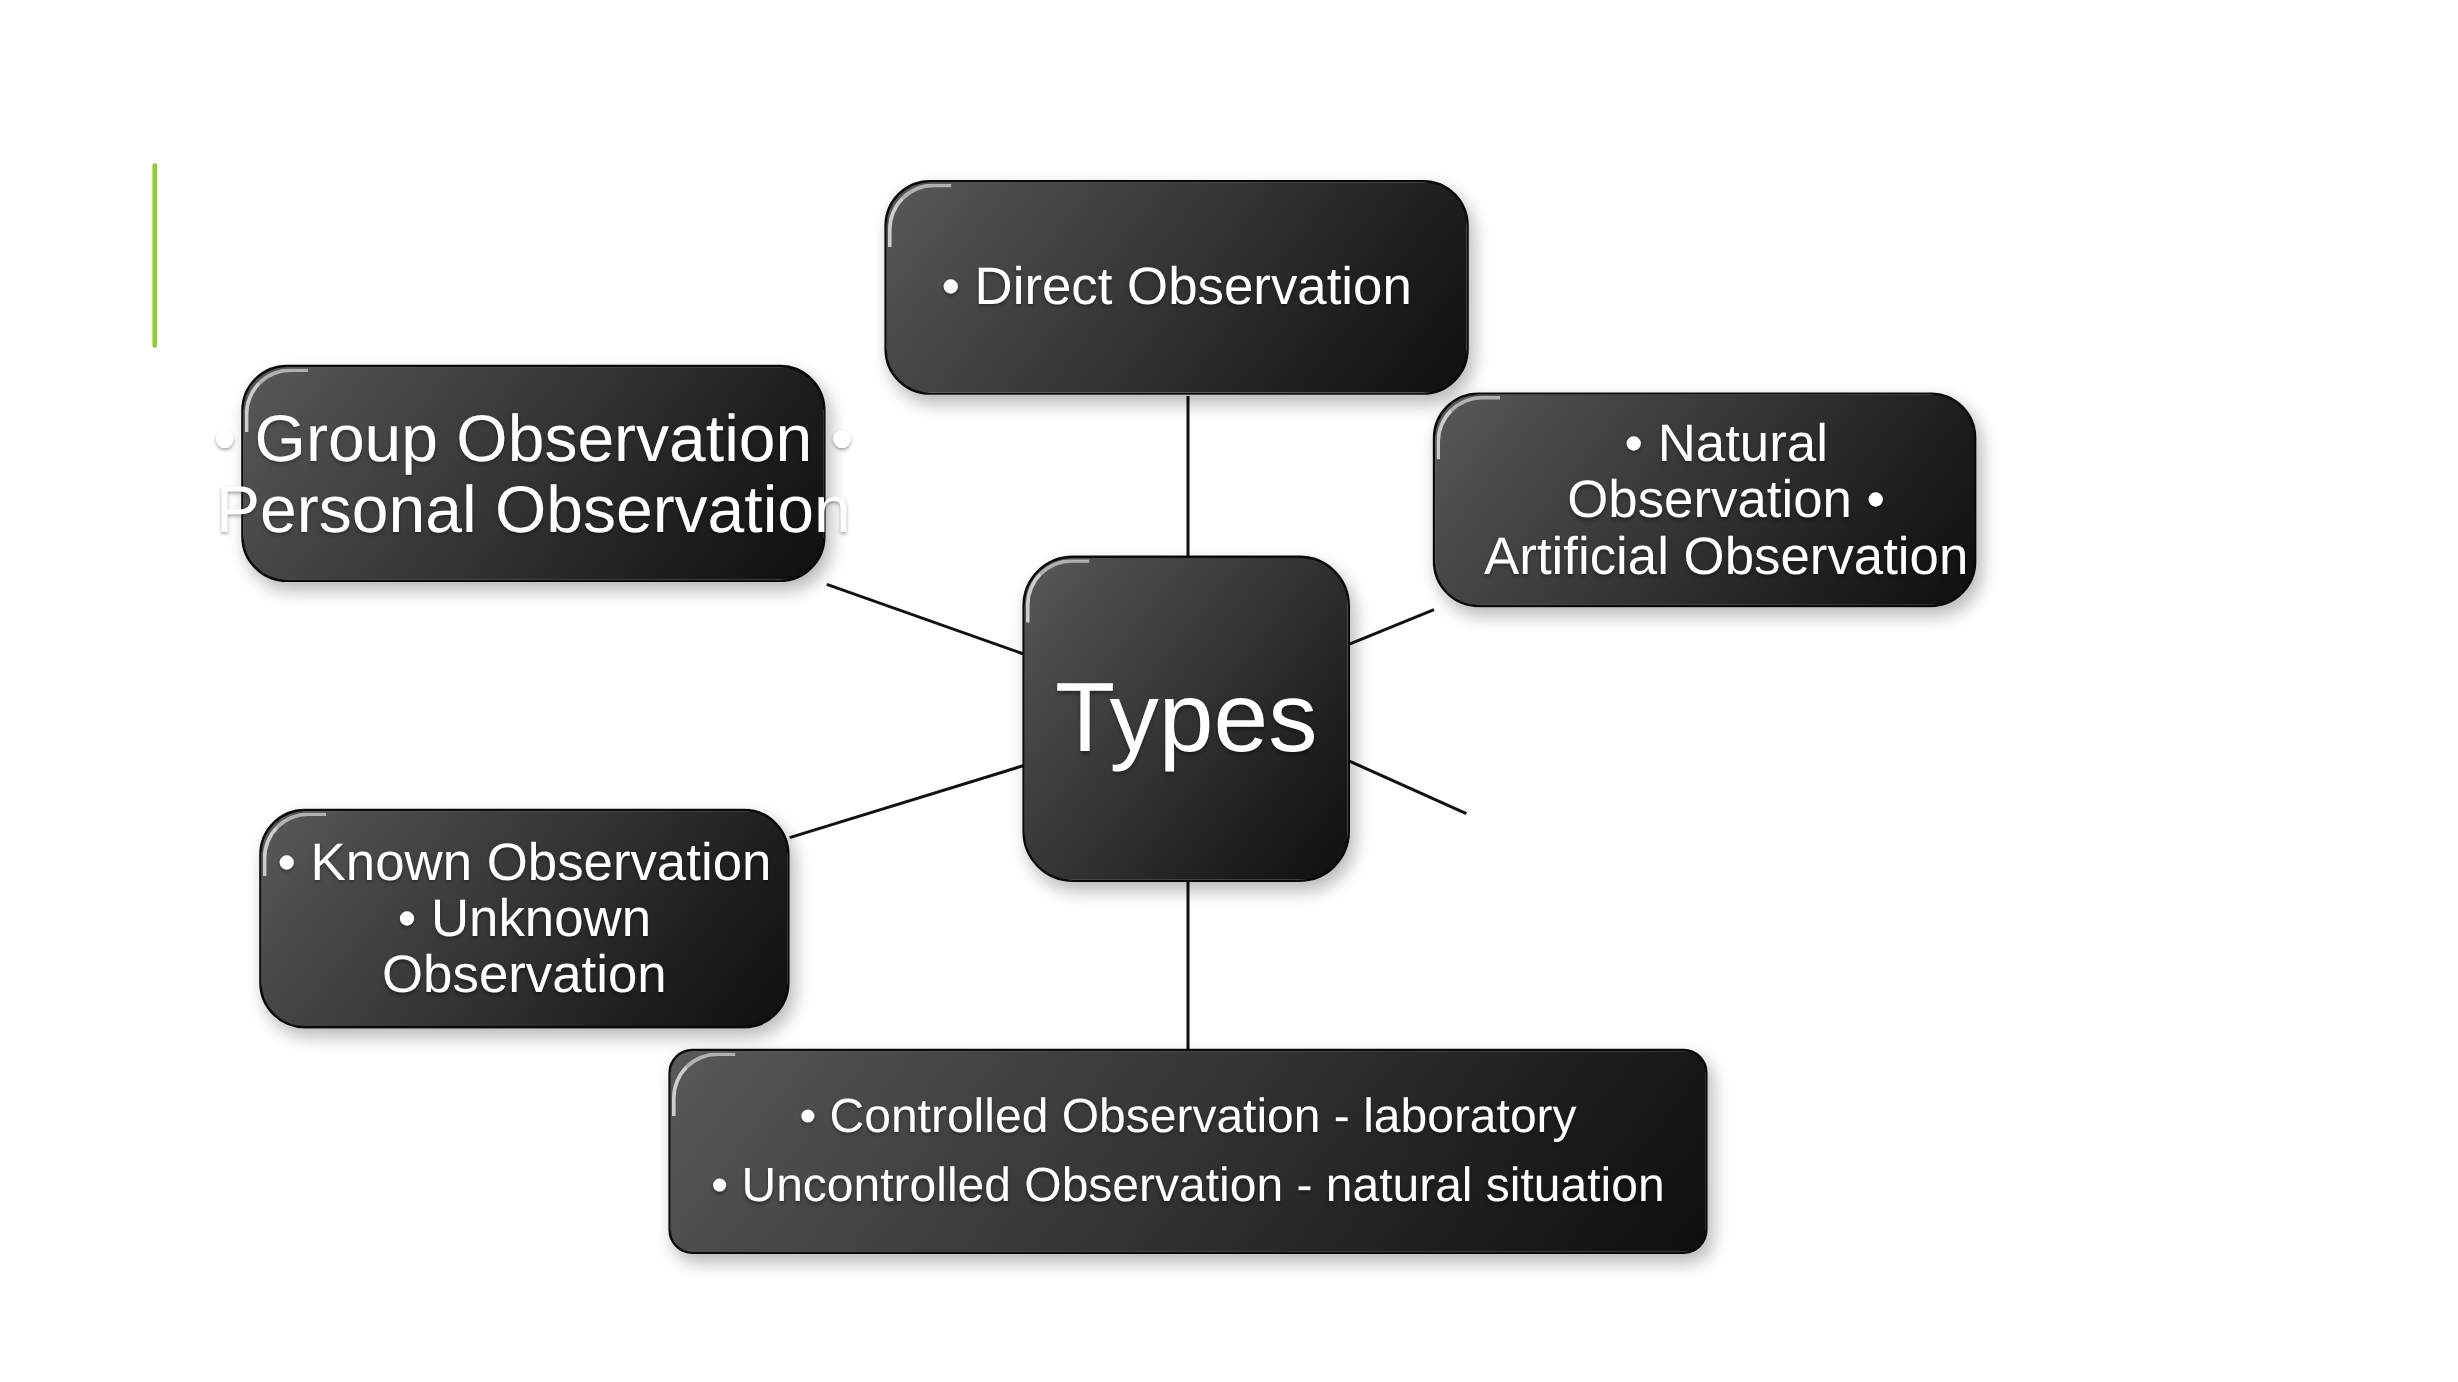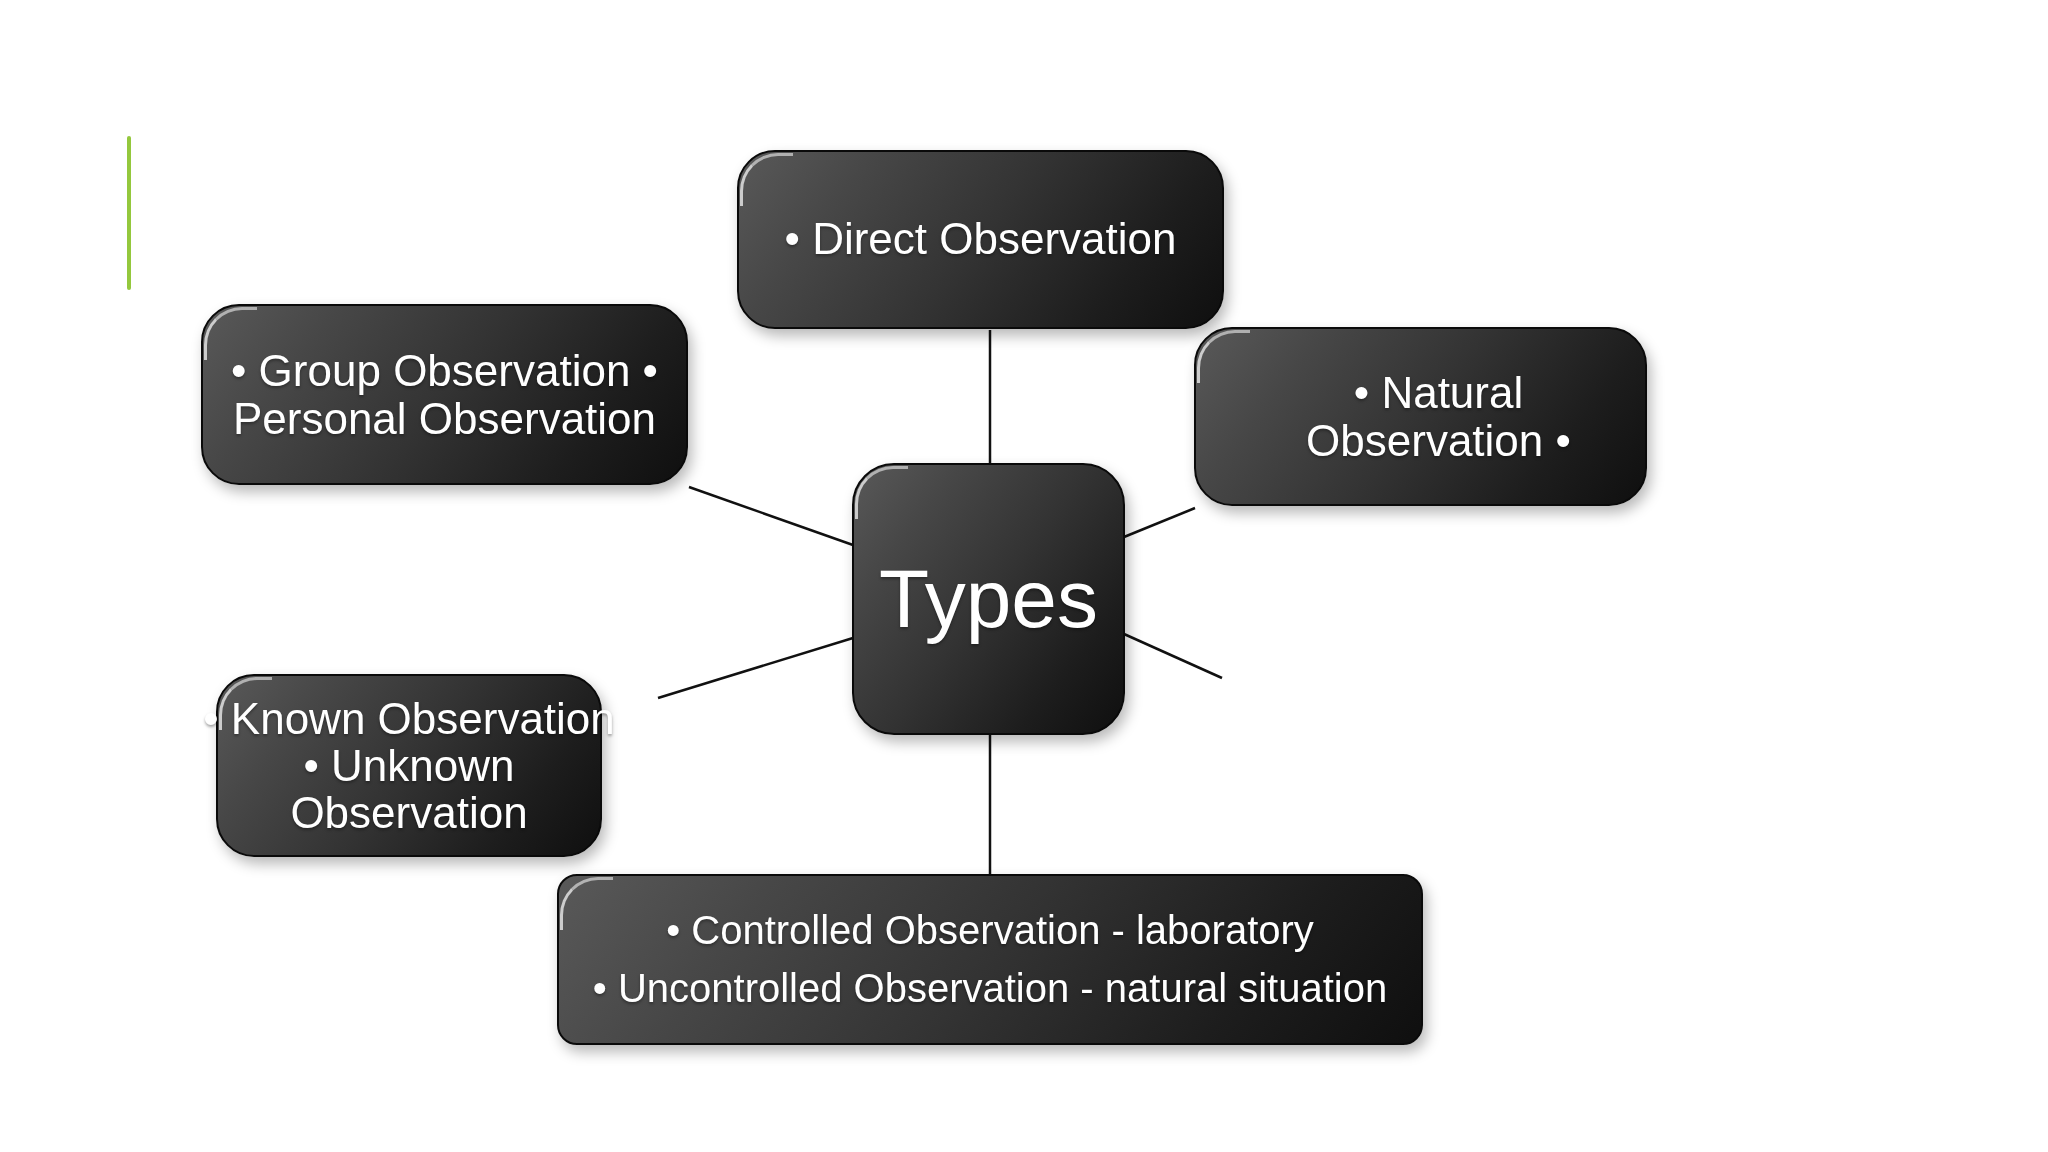--- a/index.html
+++ b/index.html
@@ -56,24 +56,24 @@
     height: 50px;
     border-top-left-radius: 38px;
     border-style: solid;
     border-width: 3px 0 0 3px;
     border-color: rgba(255,255,255,0.55) transparent transparent rgba(255,255,255,0.7);
     pointer-events: none;
   }
   .node .line { white-space: nowrap; }
 
   .node-top          { left: 737px;  top: 150px; width: 487px; height: 179px; font-size: 44px; line-height: 1.52; }
-  .node-top-left     { left: 201px;  top: 304px; width: 487px; height: 181px; font-size: 44px; line-height: 1.07; align-items: center; }
+  .node-top-left     { left: 201px;  top: 304px; width: 487px; height: 181px; font-size: 55px; line-height: 1.07; align-items: center; }
   .node-top-right    { left: 1194px; top: 327px; width: 453px; height: 179px; font-size: 44px; line-height: 1.07; padding-left: 36px; }
   .node-center       { left: 852px;  top: 463px; width: 273px; height: 272px; font-size: 82px; line-height: 1.1; border-radius: 42px; }
-  .node-bottom-left  { left: 216px;  top: 674px; width: 386px; height: 183px; font-size: 44px; line-height: 1.07; }
+  .node-bottom-left  { left: 216px;  top: 674px; width: 442px; height: 183px; font-size: 44px; line-height: 1.07; }
   .node-bottom-right { left: 1221px; top: 676px; width: 717px; height: 182px; font-size: 47px; line-height: 1.55; }
   .node-bottom       { left: 557px;  top: 874px; width: 866px; height: 171px; font-size: 40px; line-height: 1.44; border-radius: 20px; }
 </style>
 </head>
 <body>
 
 <div class="slide">
 
   <div class="accent-line" style="background: rgb(148, 200, 61);"></div>
 
@@ -93,20 +93,21 @@
   </div>
 
   <div class="node node-top-left">
     <div class="line">• Group Observation •</div>
     <div class="line">Personal Observation</div>
   </div>
 
   <div class="node node-top-right">
     <div class="line">• Natural</div>
     <div class="line">Observation •</div>
+    <div class="line">Artificial Observation</div>
   </div>
 
   <div class="node node-center">
     <div class="line">Types</div>
   </div>
 
   <div class="node node-bottom-left">
     <div class="line">• Known Observation</div>
     <div class="line">• Unknown</div>
     <div class="line">Observation</div>

